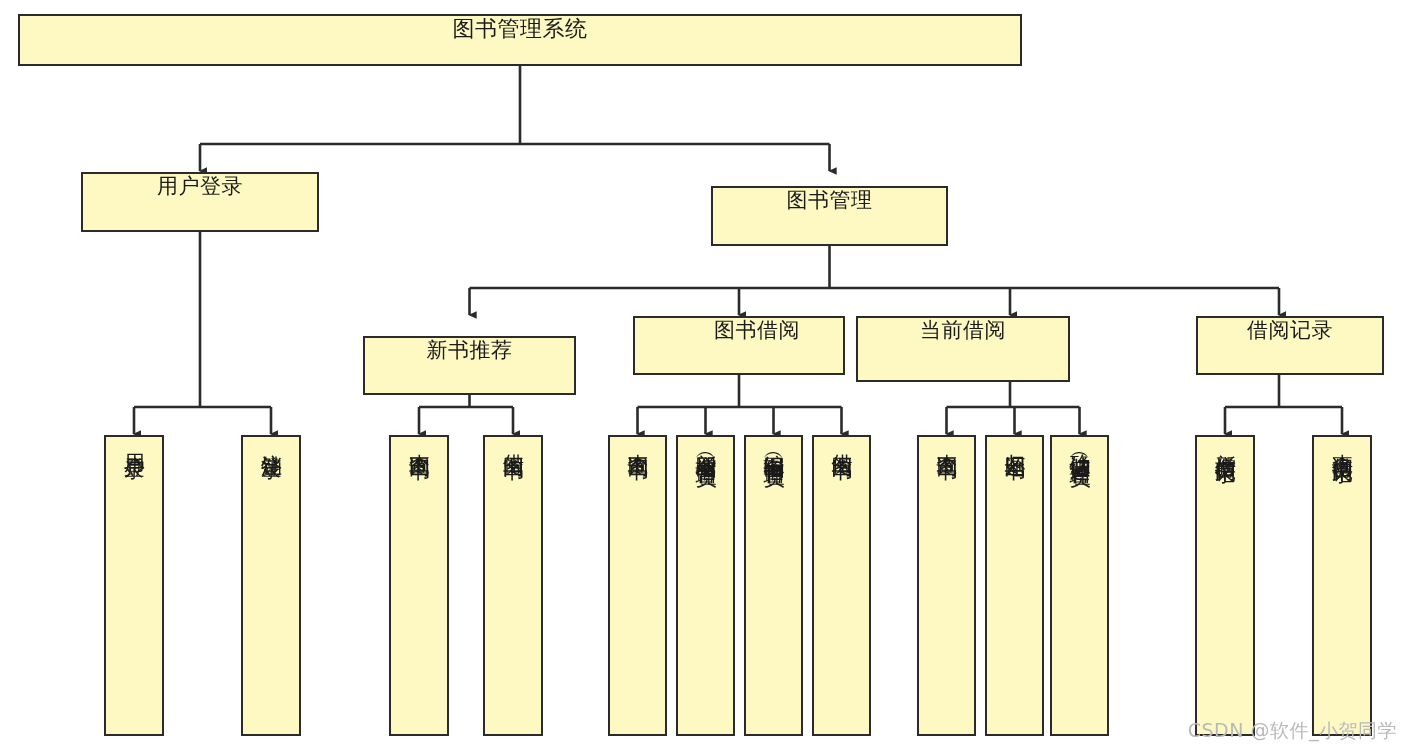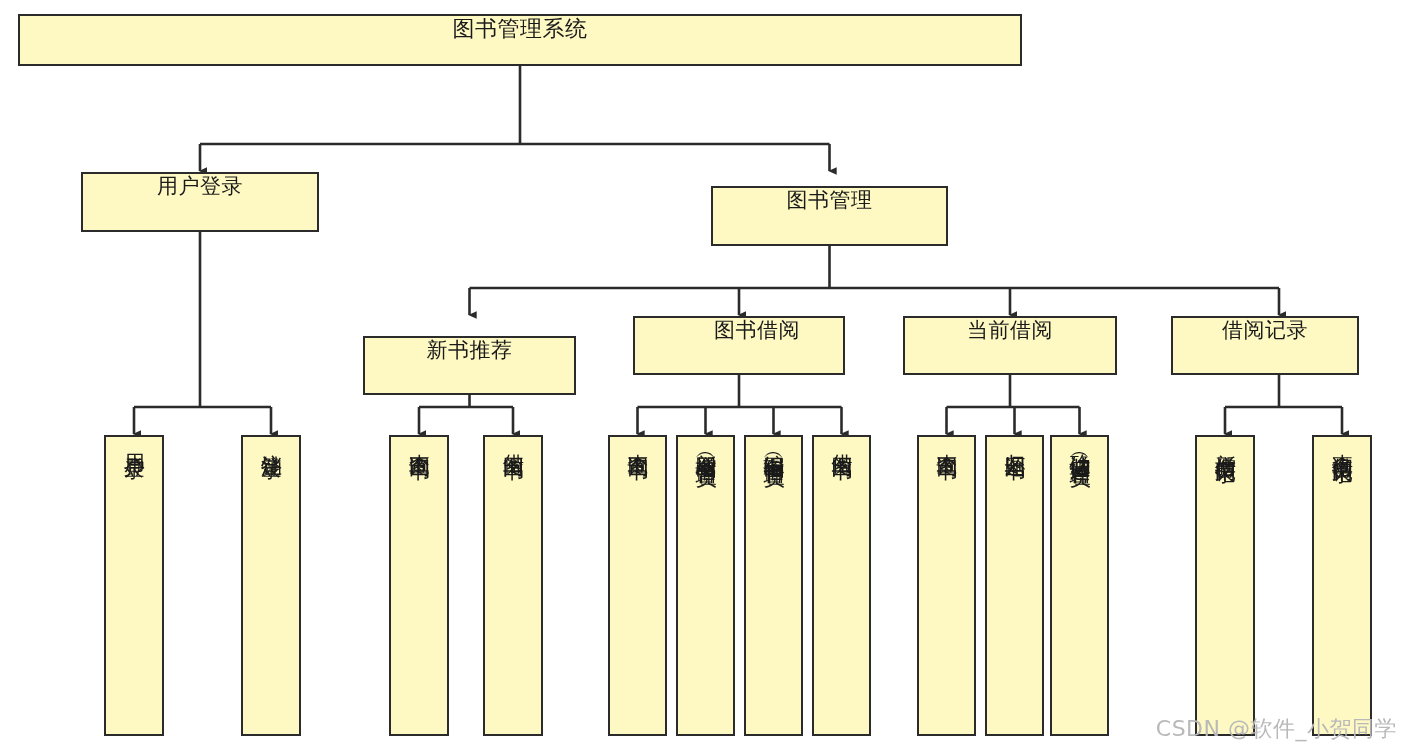--- a/index.html
+++ b/index.html
@@ -51,21 +51,21 @@
     writing-mode: vertical-rl;
     text-orientation: upright;
     font-size: 21px;
     letter-spacing: 2px;
   }
   .node.root .label { font-size: 22px; }
   .watermark {
     position: absolute;
     right: 8px;
     bottom: 3px;
-    font-size: 22px;
+    font-size: 19px;
     color: #b9b9b9;
     letter-spacing: 0.5px;
     z-index: 5;
     white-space: nowrap;
     font-family: "DejaVu Sans", "Liberation Sans", sans-serif;
   }
 </style>
 </head>
 <body>
 
@@ -122,24 +122,24 @@
       </div>
       <div class="node horizontal" style="left: 711px; top: 186px; width: 237px; height: 60px;">
         <span class="label">图书管理</span>
       </div>
       <div class="node horizontal" style="left: 363px; top: 304px; width: 213px; height: 59px; margin-top: 32px;">
         <span class="label">新书推荐</span>
       </div>
       <div class="node horizontal" style="left: 633px; top: 316px; width: 212px; height: 59px; padding-left: 36px;">
         <span class="label">图书借阅</span>
       </div>
-      <div class="node horizontal" style="left: 903px; top: 316px; width: 214px; height: 59px;">
+      <div class="node horizontal" style="left: 856px; top: 316px; width: 214px; height: 66px;">
         <span class="label">当前借阅</span>
       </div>
-      <div class="node horizontal" style="left: 1171px; top: 316px; width: 188px; height: 59px;">
+      <div class="node horizontal" style="left: 1196px; top: 316px; width: 188px; height: 59px;">
         <span class="label">借阅记录</span>
       </div>
       <div class="node vertical" style="left: 104px; top: 435px; width: 60px; height: 301px;">
         <span class="label">用户登录</span>
       </div>
       <div class="node vertical" style="left: 241px; top: 435px; width: 60px; height: 301px;">
         <span class="label">注销登录</span>
       </div>
       <div class="node vertical" style="left: 389px; top: 435px; width: 60px; height: 301px;">
         <span class="label">查询图书</span>

